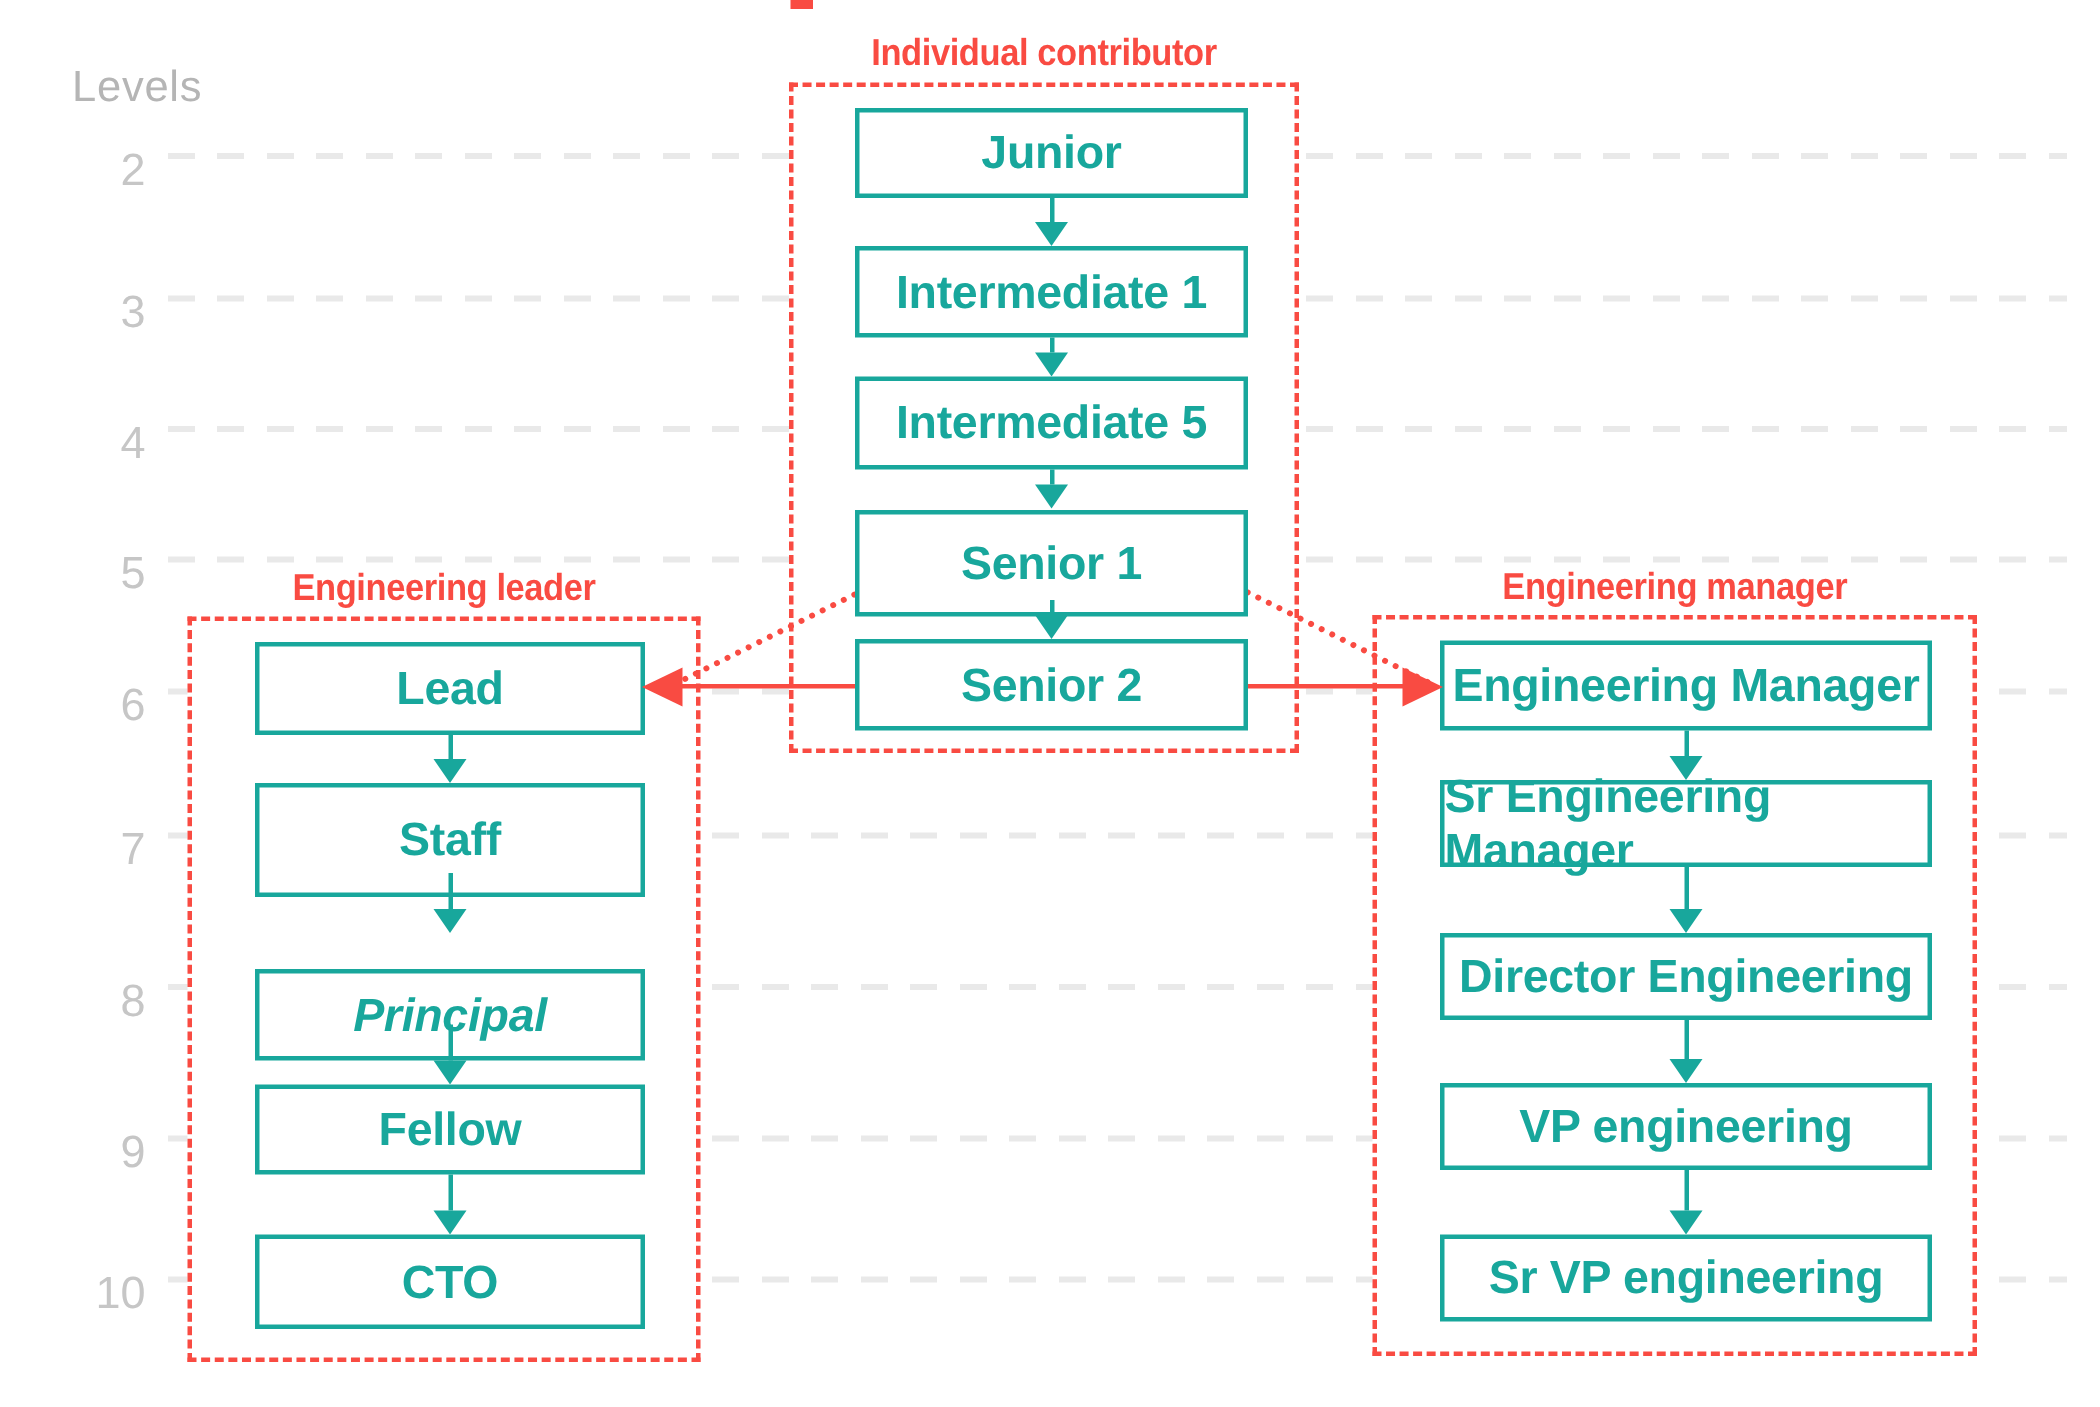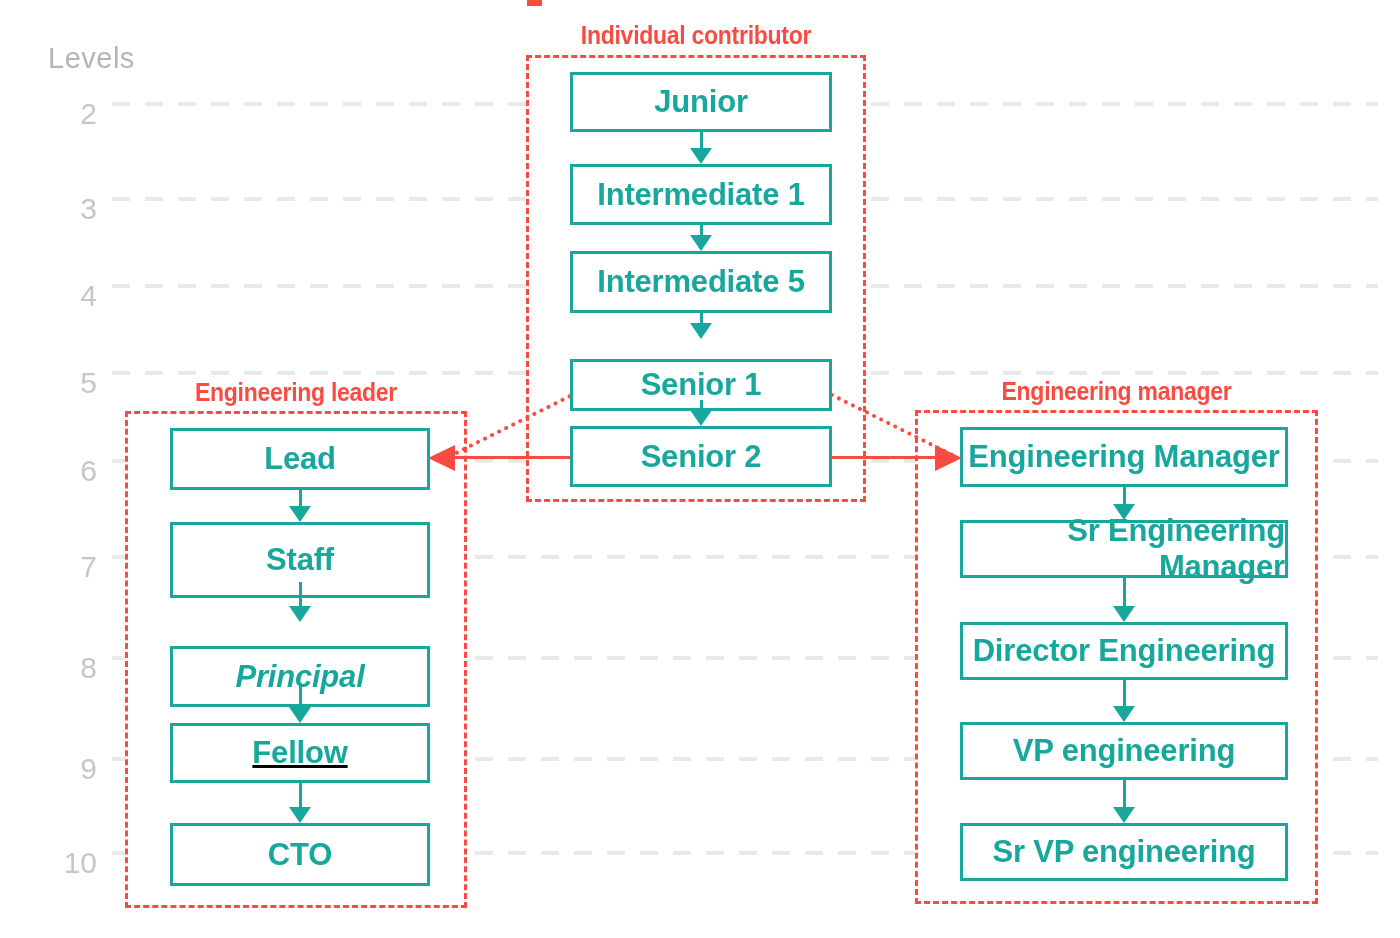--- a/index.html
+++ b/index.html
@@ -93,21 +93,21 @@
   <div class="shaft"></div>
     <div class="head"></div>
 </div>
 <div class="abs box" style="left:570px;top:251px;width:262px;height:62px;">
   <span>Intermediate 5</span>
 </div>
 <div class="abs varrow" style="left:690px;top:313px;width:22px;height:26px;">
   <div class="shaft"></div>
     <div class="head"></div>
 </div>
-<div class="abs box" style="left:570px;top:359px;width:262px;height:52px;">
+<div class="abs box" style="left:570px;top:340px;width:262px;height:71px;">
   <span>Senior 1</span>
 </div>
 <div class="abs varrow" style="left:690px;top:400px;width:22px;height:26px;">
   <div class="shaft"></div>
     <div class="head"></div>
 </div>
 <div class="abs box" style="left:570px;top:426px;width:262px;height:61px;">
   <span>Senior 2</span>
 </div>
 
@@ -125,39 +125,39 @@
   <div class="shaft"></div>
     <div class="head"></div>
 </div>
 <div class="abs box" style="left:170px;top:646px;width:260px;height:61px;font-style:italic;">
   <span>Principal</span>
 </div>
 <div class="abs varrow" style="left:289px;top:683px;width:22px;height:40px;">
   <div class="shaft"></div>
     <div class="head"></div>
 </div>
-<div class="abs box" style="left:170px;top:723px;width:260px;height:60px;text-decoration:underline;">
+<div class="abs box" style="left:170px;top:723px;width:260px;height:60px;">
   <span>Fellow</span>
 </div>
 <div class="abs varrow" style="left:289px;top:783px;width:22px;height:40px;">
   <div class="shaft"></div>
     <div class="head"></div>
 </div>
 <div class="abs box" style="left:170px;top:823px;width:260px;height:63px;">
   <span>CTO</span>
 </div>
 
 <div class="abs box" style="left:960px;top:427px;width:328px;height:60px;">
   <span>Engineering Manager</span>
 </div>
 <div class="abs varrow" style="left:1113px;top:487px;width:22px;height:33px;">
   <div class="shaft"></div>
     <div class="head"></div>
 </div>
-<div class="abs box" style="left:960px;top:520px;width:328px;height:58px;text-align:right;">
+<div class="abs box" style="left:960px;top:520px;width:328px;height:58px;">
   <span>Sr Engineering Manager</span>
 </div>
 <div class="abs varrow" style="left:1113px;top:578px;width:22px;height:44px;">
   <div class="shaft"></div>
     <div class="head"></div>
 </div>
 <div class="abs box" style="left:960px;top:622px;width:328px;height:58px;">
   <span>Director Engineering</span>
 </div>
 <div class="abs varrow" style="left:1113px;top:680px;width:22px;height:42px;">

